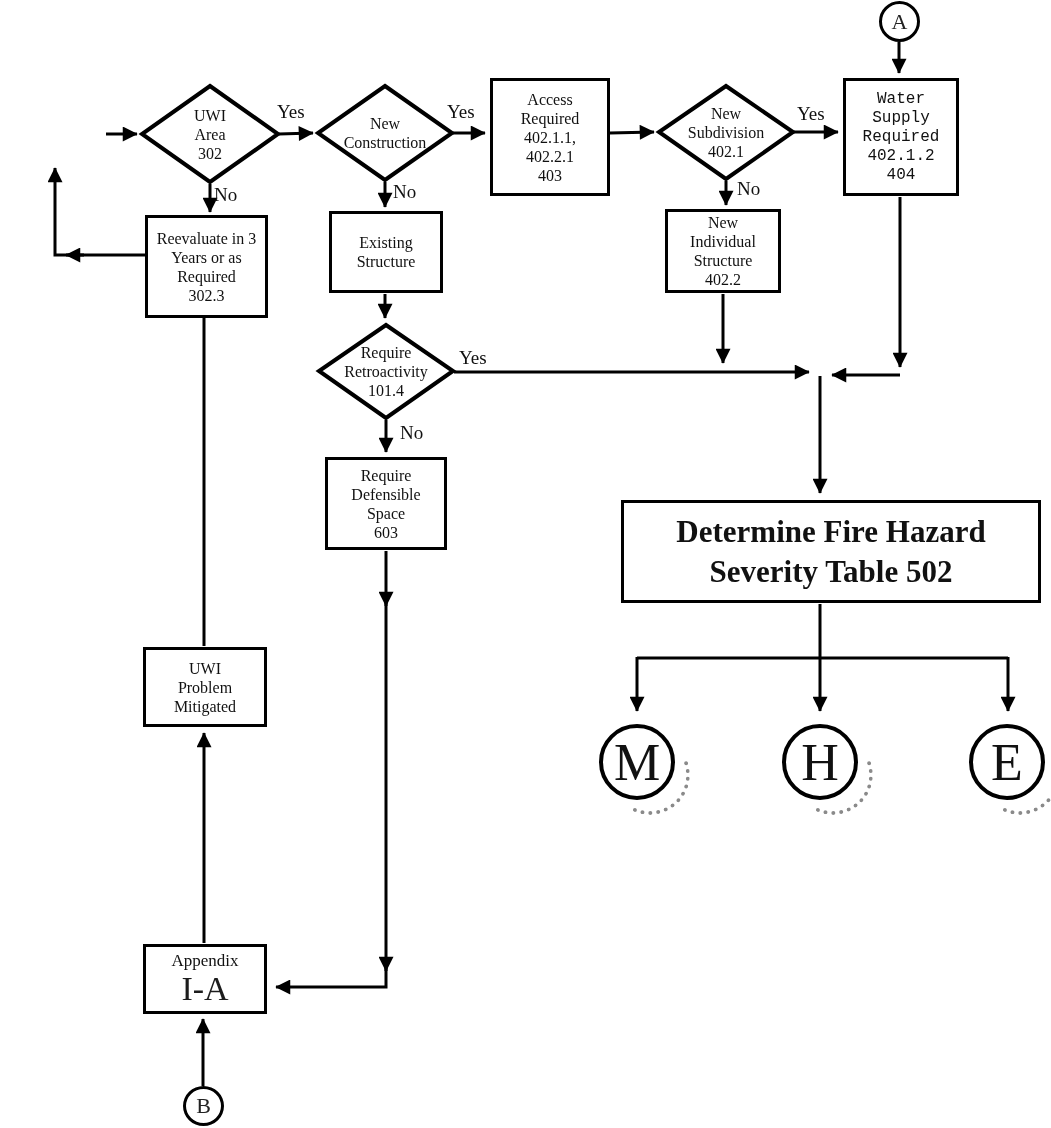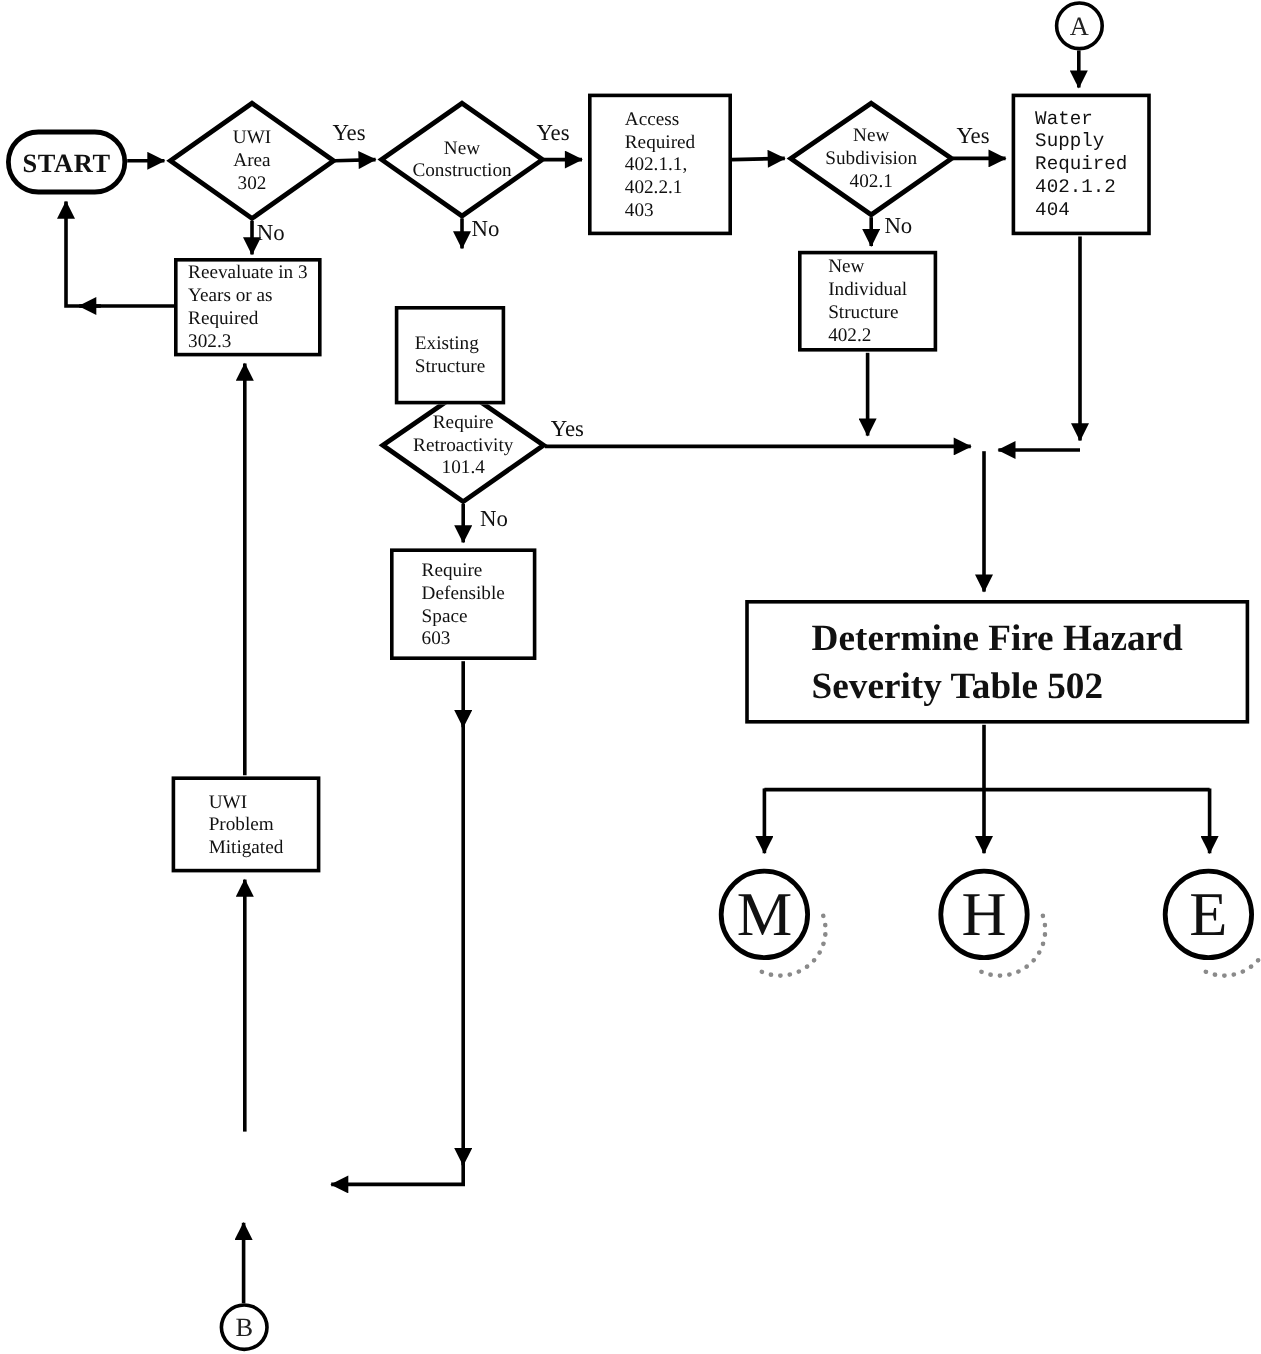--- a/index.html
+++ b/index.html
@@ -18,21 +18,21 @@
     width: 1051px; height: 1128px;
     z-index: 1;
   }
   .node {
     position: absolute;
     z-index: 2;
     box-sizing: border-box;
     display: flex;
     align-items: center;
     justify-content: center;
-    text-align: left;
+    text-align: center;
     background: #ffffff;
     white-space: pre-line;
     font-size: 16px;
     line-height: 19px;
   }
   .box    { border: 3.5px solid #000; }
   .oval   {
     border: 4px solid #000;
     border-radius: 28px;
     font-weight: bold;
@@ -197,21 +197,20 @@
     </g>
 
     <g fill="#ffffff" stroke="#000" stroke-width="4">
       <polygon points="210,86 278,134 210,182 142,134"></polygon>
       <polygon points="385,86 452,133 385,180 318,133"></polygon>
       <polygon points="726,86 793,132 726,179 659,132"></polygon>
       <polygon points="386,325 453,371 386,418 319,371"></polygon>
     </g>
   </svg>
 
-  <div class="node oval" style="left:5px; top:108px; width:101px; height:54px;">START</div>
 
   <div class="dlabel" style="left:210px; top:134px;">UWI
 Area
 302</div>
   <div class="dlabel" style="left:385px; top:133px;">New
 Construction</div>
   <div class="dlabel" style="left:726px; top:132px;">New
 Subdivision
 402.1</div>
   <div class="dlabel" style="left:386px; top:371px;">Require
@@ -221,39 +220,43 @@
   <div class="node box" style="left:490px; top:78px; width:120px; height:118px;">Access
 Required
 402.1.1,
 402.2.1
 403</div>
   <div class="node box" style="left:843px; top:78px; width:116px; height:118px;font-family:Liberation Mono, monospace;">Water
 Supply
 Required
 402.1.2
 404</div>
-  <div class="node box" style="left:145px; top:215px; width:123px; height:82px;">Reevaluate in 3
+  <div class="node box" style="left:145px; top:215px; width:123px; height:103px;">Reevaluate in 3
 Years or as
 Required
 302.3</div>
-  <div class="node box" style="left:329px; top:211px; width:92px; height:82px;margin-top:44px;">Existing
+  <div class="node box" style="left:329px; top:211px; width:114px; height:82px;">Existing
 Structure</div>
   <div class="node box" style="left:665px; top:209px; width:116px; height:84px;">New
 Individual
 Structure
 402.2</div>
   <div class="node box" style="left:325px; top:457px; width:122px; height:93px;">Require
 Defensible
 Space
 603</div>
   <div class="node box determine" style="left:621px; top:500px; width:420px; height:103px;">Determine Fire Hazard
 Severity Table 502</div>
   <div class="node box" style="left:143px; top:647px; width:124px; height:80px;">UWI
 Problem
 Mitigated</div>
+  <div class="node box appendix-box" style="left:143px; top:944px; width:124px; height:70px;">
+    <div class="appendix-title">Appendix</div>
+    <div class="appendix-code">I-A</div>
+  </div>
 
   <div class="conn-circle" style="left:879px; top:1px; width:41px; height:41px;">A</div>
   <div class="conn-circle" style="left:183px; top:1086px; width:41px; height:40px;">B</div>
 
   <div class="sev-circle" style="left:599px; top:724px;">M</div>
   <div class="sev-circle" style="left:782px; top:724px;">H</div>
   <div class="sev-circle" style="left:969px; top:724px;">E</div>
 
   <div class="edge-label" style="left:277px; top:101px;">Yes</div>
   <div class="edge-label" style="left:214px; top:184px;">No</div>

